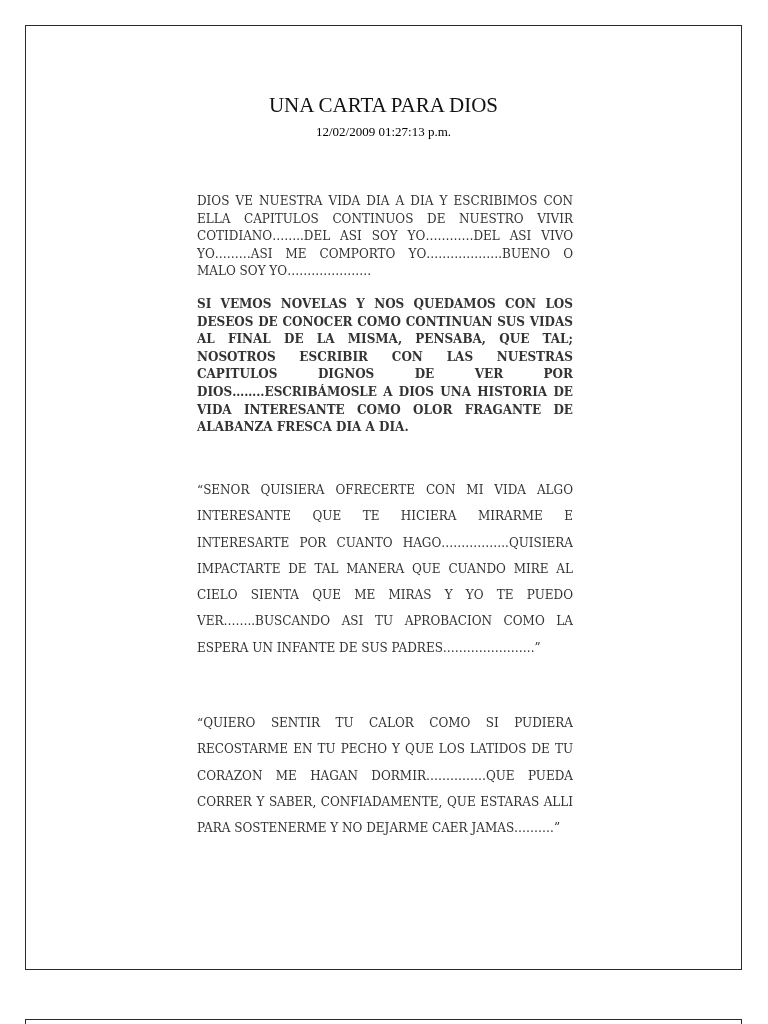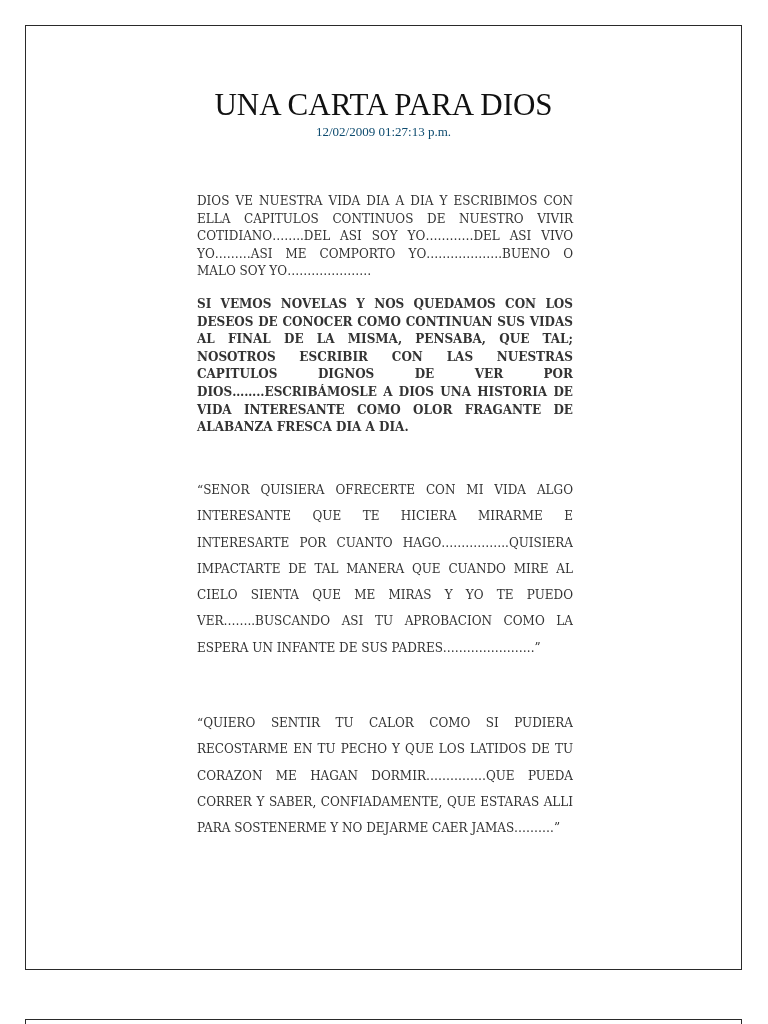--- a/index.html
+++ b/index.html
@@ -26,33 +26,33 @@
     }
     .page-1 { top: 25px; height: 945px; }
     .page-2 { top: 1019px; height: 200px; }
 
     .title {
       position: absolute;
       left: 0; right: 0;
       top: 62px;
       text-align: center;
       font-family: "Liberation Serif", serif;
-      font-size: 31px;
+      font-size: 21px;
       color: #111;
       line-height: 34px;
       letter-spacing: 0px;
     }
     .date {
       position: absolute;
       left: 0; right: 0;
       top: 98px;
       text-align: center;
       font-family: "Liberation Serif", serif;
       font-size: 13px;
-      color: #0c4a6e;
+      color: #000000;
       line-height: 16px;
     }
     .body {
       position: absolute;
       left: 171px;
       width: 376px;
       font-family: "DejaVu Serif", serif;
       font-size: 12px;
       color: #333;
       text-align: justify;

